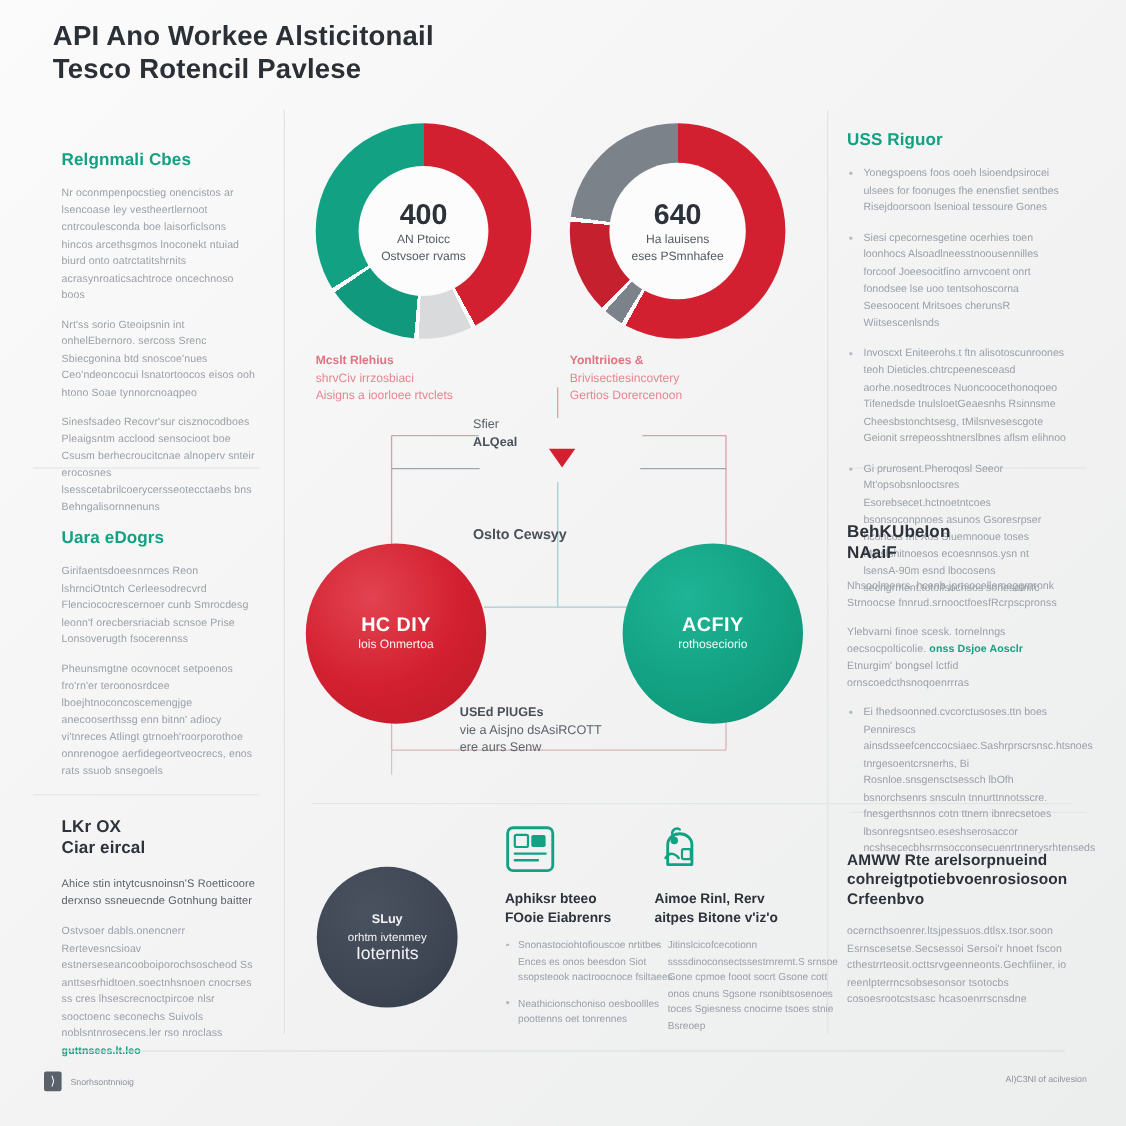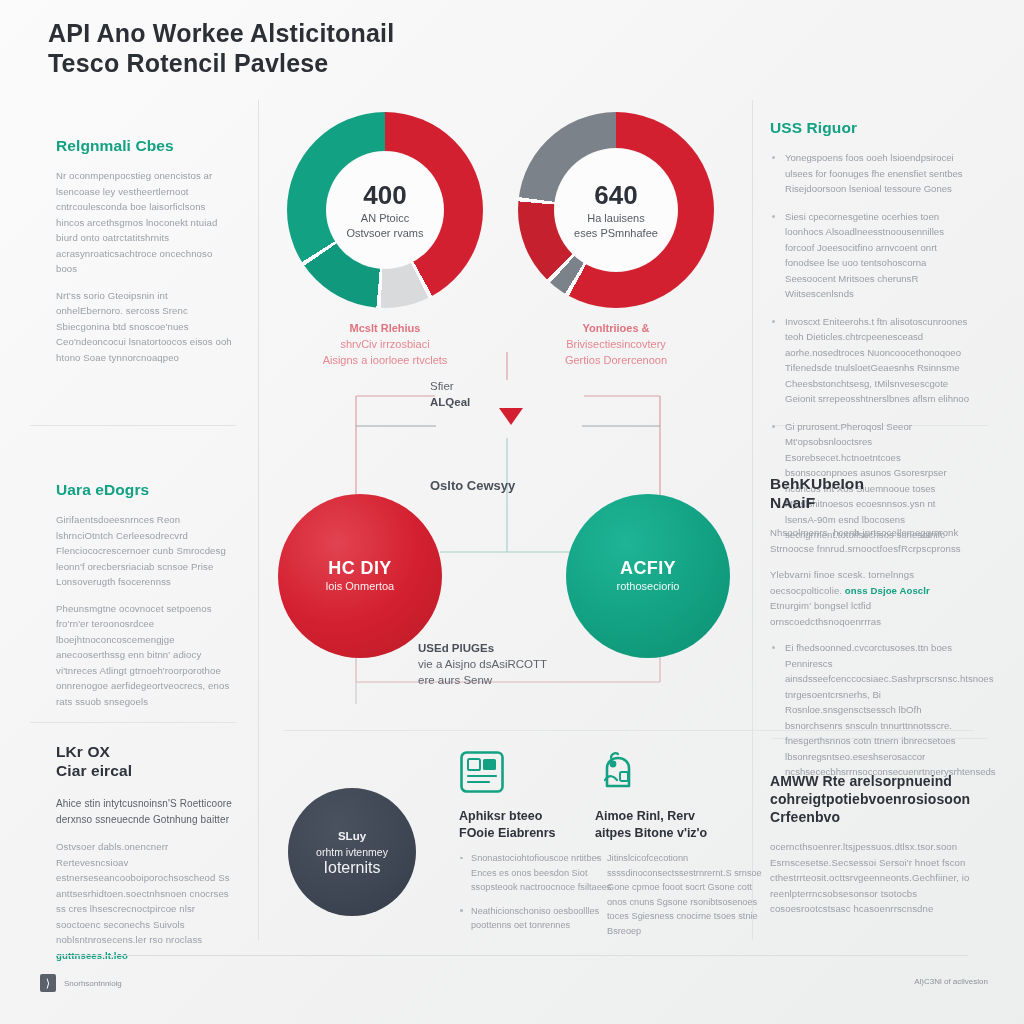--- a/index.html
+++ b/index.html
@@ -41,21 +41,21 @@
     position: relative; padding-left: 15px;
     font-size: 9.6px; line-height: 15.5px; color: #9aa0a8;
     margin-bottom: 12px;
   }
   ul.bullets li::before {
     content: ""; position: absolute; left: 2px; top: 6px;
     width: 3px; height: 3px; border-radius: 50%; background: #b6bbc2;
   }
 
   
-  .donut-wrap { position: absolute; text-align: center; }
+  .donut-wrap { position: absolute; text-align: left; }
   .donut { position: relative; border-radius: 50%; }
   .donut .hole {
     position: absolute; border-radius: 50%; background: #fcfcfc;
     display: flex; flex-direction: column; align-items: center; justify-content: center;
     box-shadow: inset 0 0 0 1px rgba(0,0,0,.015);
   }
   .donut .hole .big { font-size: 26px; font-weight: 600; color: #2c313a; line-height: 32px; }
   .donut .hole .sub { font-size: 11px; color: #555b64; line-height: 15px; }
   .donut-cap { margin-top: 12px; font-size: 11px; line-height: 16px; color: #e0737f; font-weight: 600; }
   .donut-cap .l2 { font-weight: 400; color: #e6868f; }
@@ -115,20 +115,21 @@
   <div class="hdiv" style="left:30px;top:425px;width:206px;"></div>
   <div class="hdiv" style="left:30px;top:722px;width:206px;"></div>
   <div class="hdiv" style="left:772px;top:425px;width:216px;"></div>
   <div class="hdiv" style="left:772px;top:738px;width:216px;"></div>
   <div class="hdiv" style="left:284px;top:730px;width:690px;"></div>
 
   <div class="panel" style="left:56px;top:136px;width:180px;">
     <h3 class="teal">Relgnmali Cbes</h3>
     <p>Nr oconmpenpocstieg onencistos ar lsencoase ley vestheertlernoot cntrcoulesconda boe laisorficlsons hincos arcethsgmos lnoconekt ntuiad biurd onto oatrctatitshrnits acrasynroaticsachtroce oncechnoso boos</p>
     <p>Nrt'ss sorio Gteoipsnin int onhelEbernoro. sercoss Srenc Sbiecgonina btd snoscoe'nues Ceo'ndeoncocui lsnatortoocos eisos ooh htono Soae tynnorcnoaqpeo</p>
+    <p>Sinesfsadeo Recovr'sur cisznocodboes Pleaigsntm acclood sensocioot boe Csusm berhecroucitcnae alnoperv snteir erocosnes lsesscetabrilcoerycersseotecctaebs bns Behngalisornnenuns</p>
   </div>
 
   <div class="panel" style="left:56px;top:480px;width:180px;">
     <h3 class="teal">Uara eDogrs</h3>
     <p>Girifaentsdoeesnrnces Reon lshrnciOtntch Cerleesodrecvrd Flenciococrescernoer cunb Smrocdesg leonn'f orecbersriaciab scnsoe Prise Lonsoverugth fsocerennss</p>
     <p>Pheunsmgtne ocovnocet setpoenos fro'rn'er teroonosrdcee lboejhtnoconcoscemengjge anecooserthssg enn bitnn' adiocy vi'tnreces Atlingt gtrnoeh'roorporothoe onnrenogoe aerfidegeortveocrecs, enos rats ssuob snsegoels</p>
   </div>
 
   <div class="panel" style="left:56px;top:742px;width:180px;">
     <h3 class="dark">

